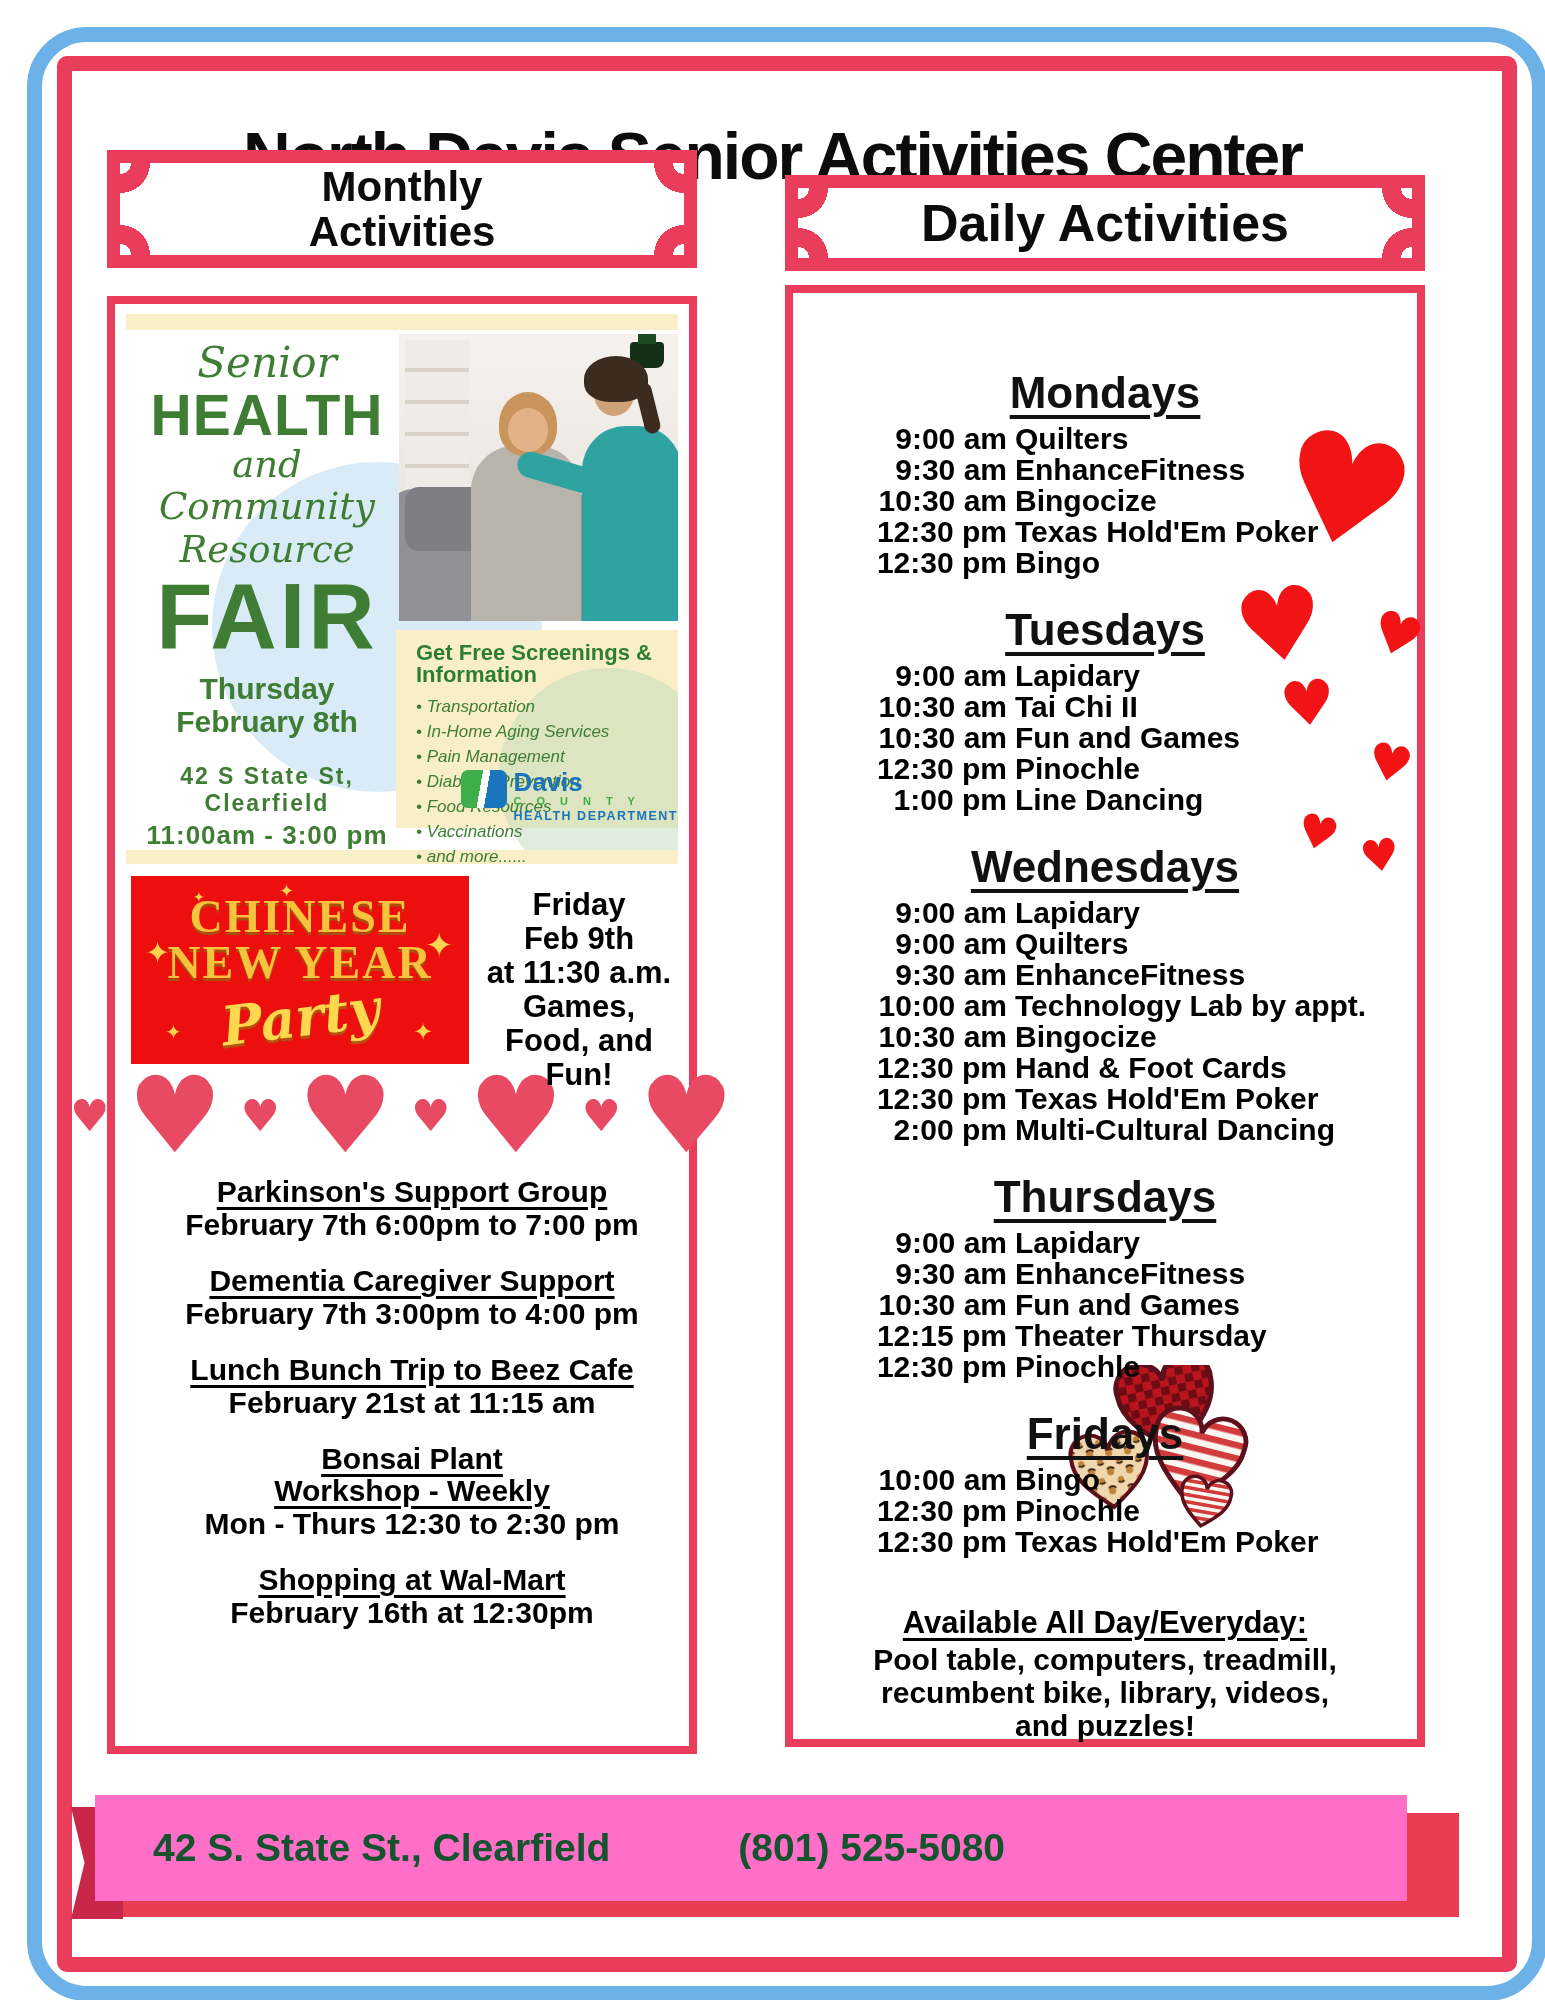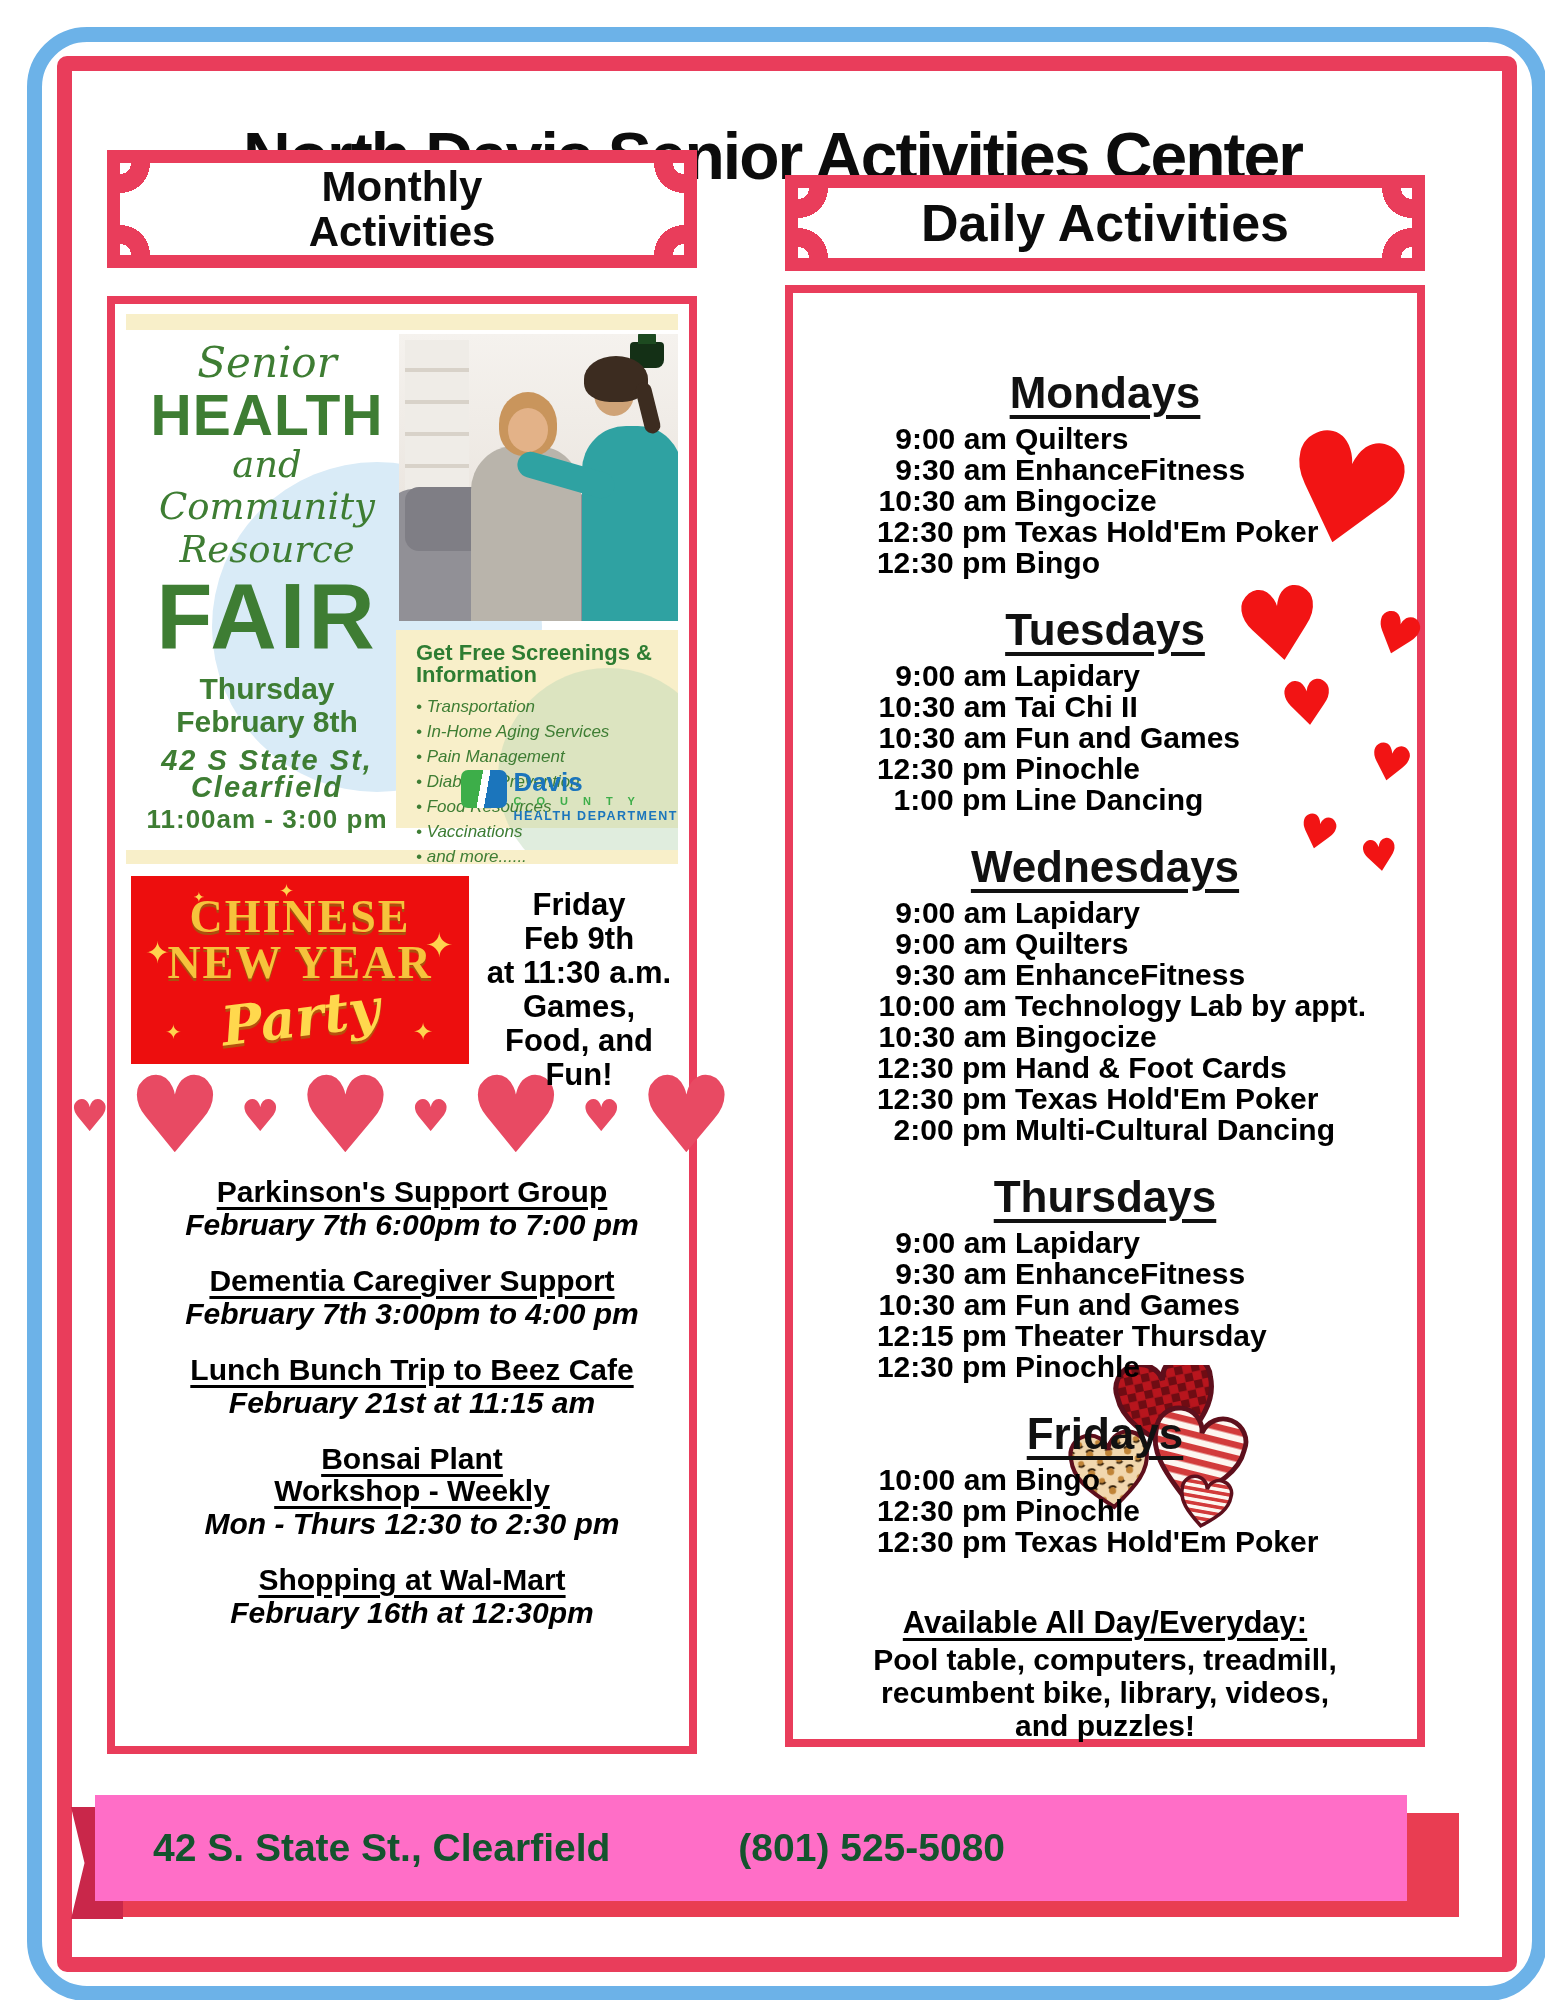--- a/index.html
+++ b/index.html
@@ -42,21 +42,21 @@
   .flyer-bar.top{top:0;height:16px;}
   .flyer-bar.bottom{bottom:0;height:14px;}
   .flyer-circle{position:absolute;left:86px;top:148px;width:330px;height:330px;border-radius:50%;background:#D9EBF7;}
   .flyer-left{position:absolute;left:0;top:26px;width:282px;text-align:center;color:#3E7D33;}
   .fl-senior{font-family:"DejaVu Serif",serif;font-style:italic;font-size:42px;line-height:46px;}
   .fl-health{font-size:57px;font-weight:700;line-height:58px;letter-spacing:1px;}
   .fl-and{font-family:"DejaVu Serif",serif;font-style:italic;font-size:37px;line-height:42px;}
   .fl-resource{font-family:"DejaVu Serif",serif;font-style:italic;font-size:37px;line-height:44px;}
   .fl-fair{font-size:92px;font-weight:700;line-height:88px;letter-spacing:3px;}
   .fl-when{font-size:30px;font-weight:700;line-height:33px;margin-top:12px;color:#3E7D33;}
-  .fl-addr{font-size:29px;font-weight:700;letter-spacing:2px;line-height:27px;margin-top:9px;font-style:italic;}
+  .fl-addr{font-size:23px;font-weight:700;letter-spacing:2px;line-height:27px;margin-top:25px;}
   .fl-time{font-size:26px;font-weight:700;letter-spacing:1px;margin-top:3px;}
 
   .flyer-photo{position:absolute;left:273px;top:20px;width:279px;height:287px;overflow:hidden;
     background:linear-gradient(180deg,#f5f2ee 0%,#ece7e1 55%,#ddd6cd 100%);}
   .ph-shelf{position:absolute;left:6px;top:6px;width:64px;height:180px;
     background:repeating-linear-gradient(180deg,#efece7 0 28px,#d8d2c9 28px 32px);}
   .ph-plant{position:absolute;right:14px;top:8px;width:34px;height:26px;background:#143016;border-radius:4px 4px 8px 8px;}
   .ph-plant::before{content:"";position:absolute;left:8px;top:-14px;width:18px;height:16px;background:#1d4a20;border-radius:50% 50% 0 0;}
   .ph-couch{position:absolute;left:-12px;bottom:-8px;width:205px;height:140px;background:#919096;border-radius:26px 26px 0 0;}
   .ph-cushion{position:absolute;left:6px;bottom:70px;width:96px;height:64px;background:#7f7e85;border-radius:14px;}
@@ -104,21 +104,21 @@
   .hearts-row span{font-family:"DejaVu Sans",sans-serif;color:#E84A63;line-height:1;}
   .h-small{font-size:44px;}
   .h-large{font-size:106px;}
 
   
   .events{margin-top:12px;text-align:center;color:#000;}
   .event{margin-bottom:24px;padding-left:20px;}
   .ev-title{font-size:30px;font-weight:700;line-height:32px;
     text-decoration:underline;text-decoration-thickness:3px;text-underline-offset:5px;}
   .ev-title span{display:block;}
-  .ev-detail{font-size:30px;font-weight:700;line-height:33px;font-style:italic;}
+  .ev-detail{font-size:30px;font-weight:700;line-height:33px;}
 
   
   .daily-content{padding-top:78px;position:relative;}
   .day{margin-bottom:30px;position:relative;z-index:1;}
   .day-name{text-align:center;font-size:44px;font-weight:700;line-height:44px;margin-bottom:8px;
     text-decoration:underline;text-decoration-thickness:4px;text-underline-offset:7px;}
   .day-rows{display:grid;grid-template-columns:156px auto;column-gap:8px;justify-content:start;
     padding-left:58px;font-size:30px;font-weight:700;line-height:31px;color:#000;}
   .a-time{text-align:right;white-space:nowrap;}
   .a-name{white-space:nowrap;}

